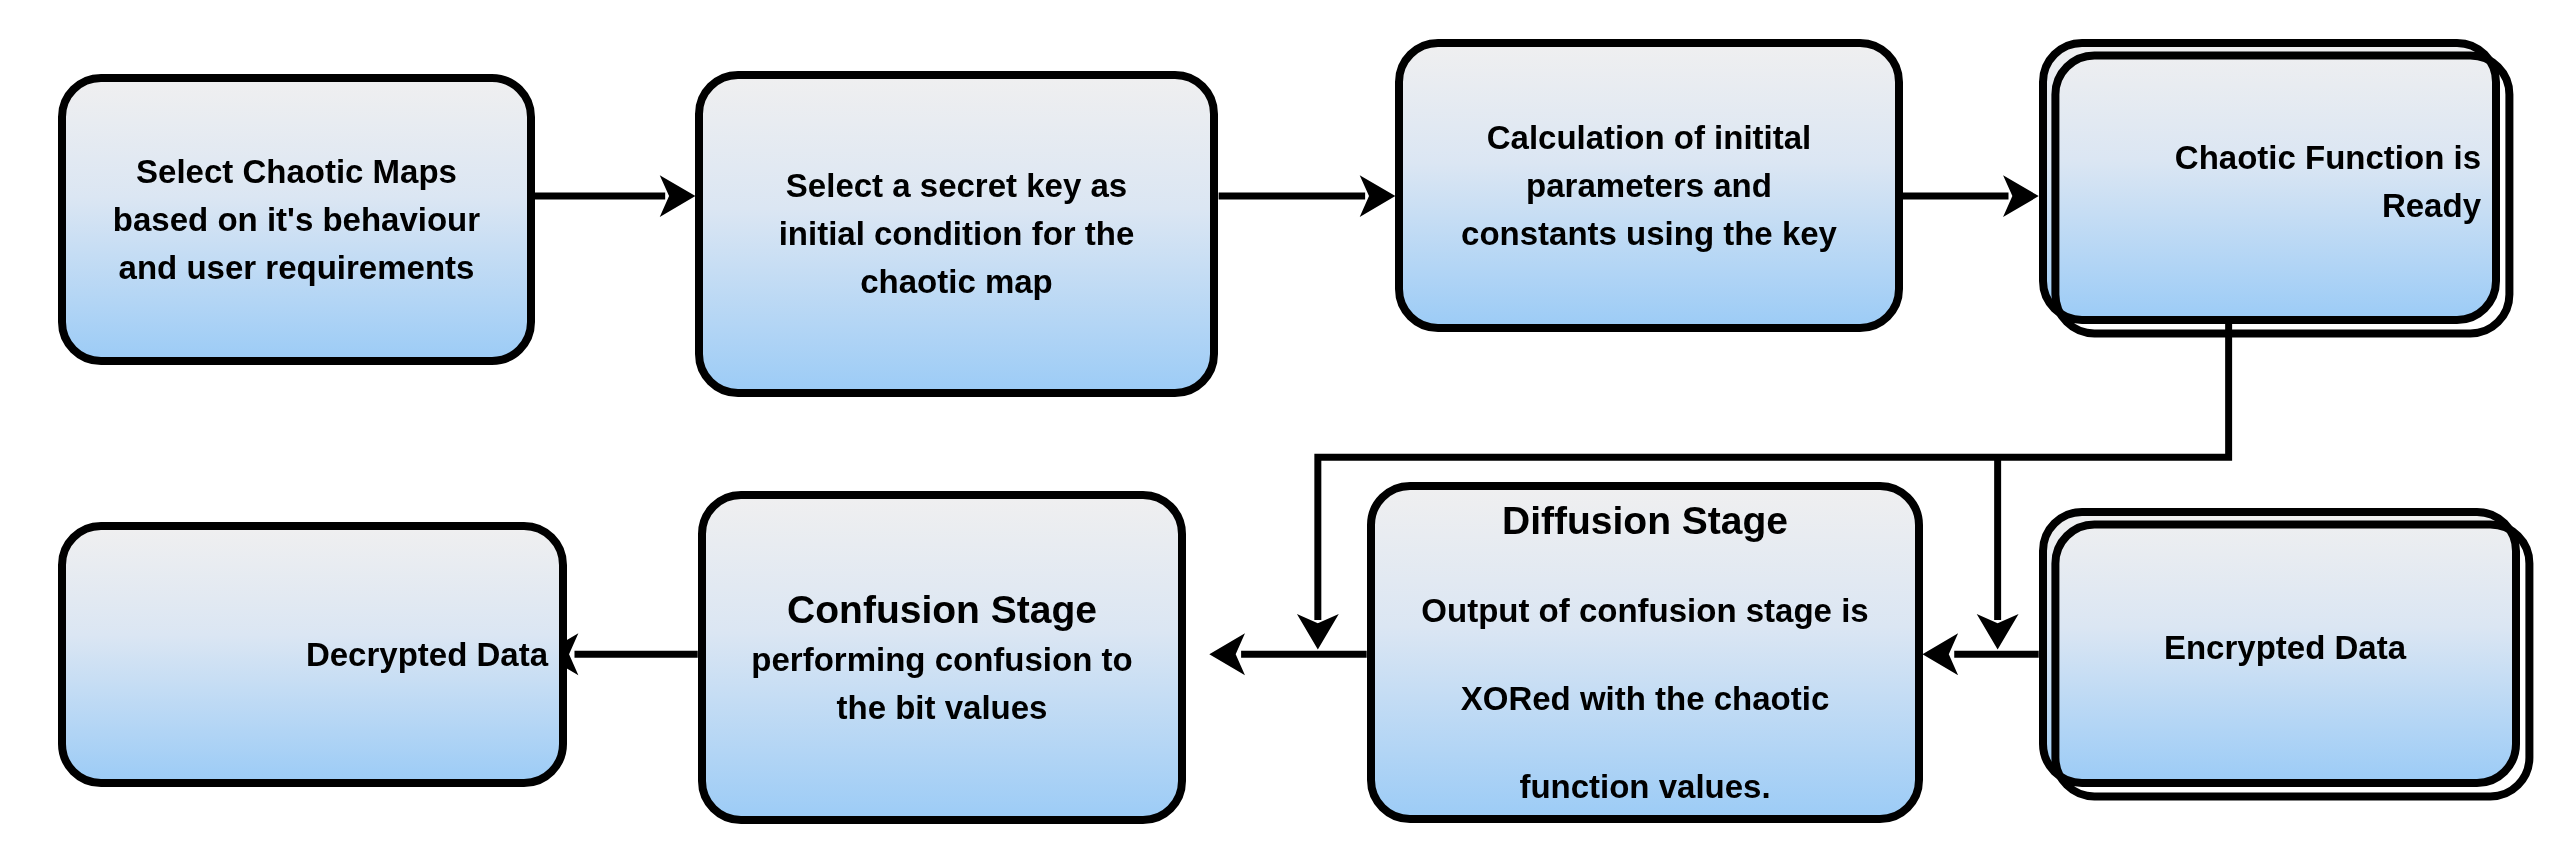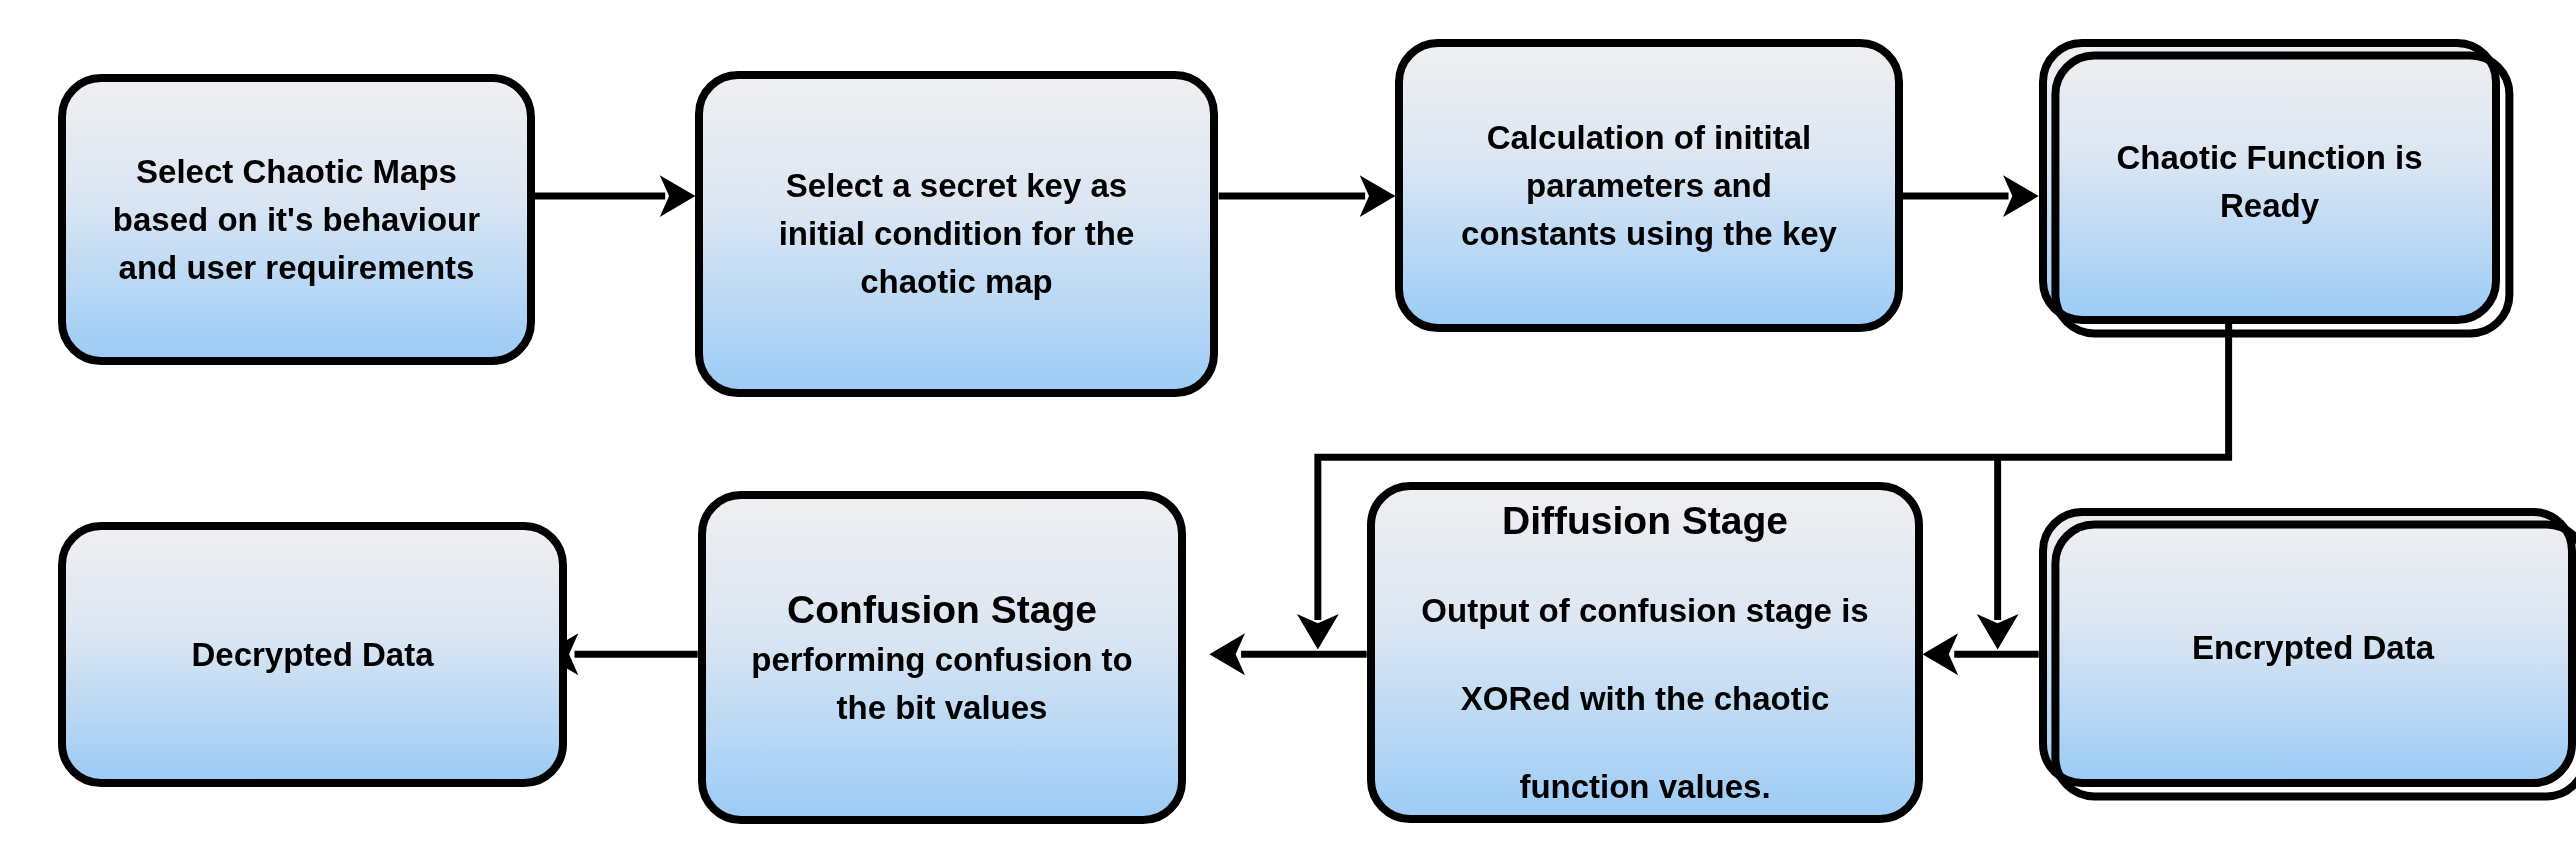--- a/index.html
+++ b/index.html
@@ -36,25 +36,25 @@
     content:"";
     position:absolute; inset:-8.5px;
     border:8.5px solid #000000;
     border-radius:43px;
     transform:translate(12.4px,12.4px);
     z-index:-1;
   }
   #b1 { left:58px;   top:39px;  width:477px; height:291px;margin-top:35px; }
   #b2 { left:695px;  top:39px;  width:523px; height:326px;margin-top:32px; }
   #b3 { left:1395px; top:39px;  width:508px; height:293px; }
-  #b4 { left:2039px; top:39px;  width:461px; height:285px; }
-  #b5 { left:2039px; top:508px; width:537px; height:279px;padding-left:22px; }
+  #b4 { left:2039px; top:39px;  width:461px; height:285px;align-items:flex-end; }
+  #b5 { left:2039px; top:508px; width:481px; height:279px;padding-left:22px; }
   #b6 { left:1367px; top:482px; width:556px; height:341px;gap:40px; }
   #b7 { left:698px;  top:491px; width:488px; height:333px; }
-  #b8 { left:58px;   top:522px; width:509px; height:265px; }
+  #b8 { left:58px;   top:522px; width:509px; height:265px;align-items:flex-end; }
 </style>
 </head>
 <body>
 
 <div id="canvas">
 
   <svg id="connector-layer" viewBox="0 0 3323 1094" xmlns="http://www.w3.org/2000/svg">
     <g stroke="#000000" stroke-width="9" fill="none">
       <line x1="690" y1="253" x2="858" y2="253"></line>
       <line x1="1572" y1="253" x2="1761" y2="253"></line>

